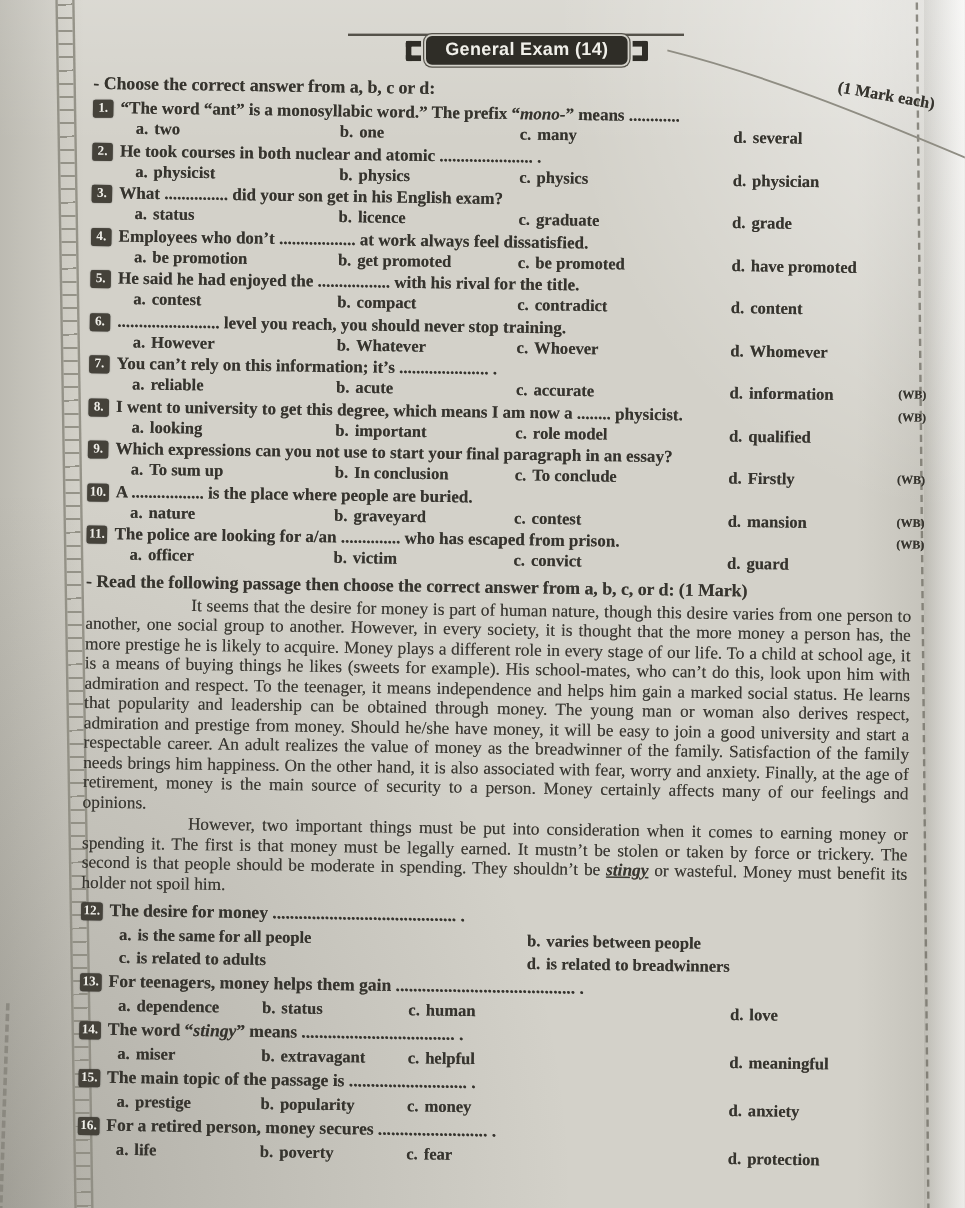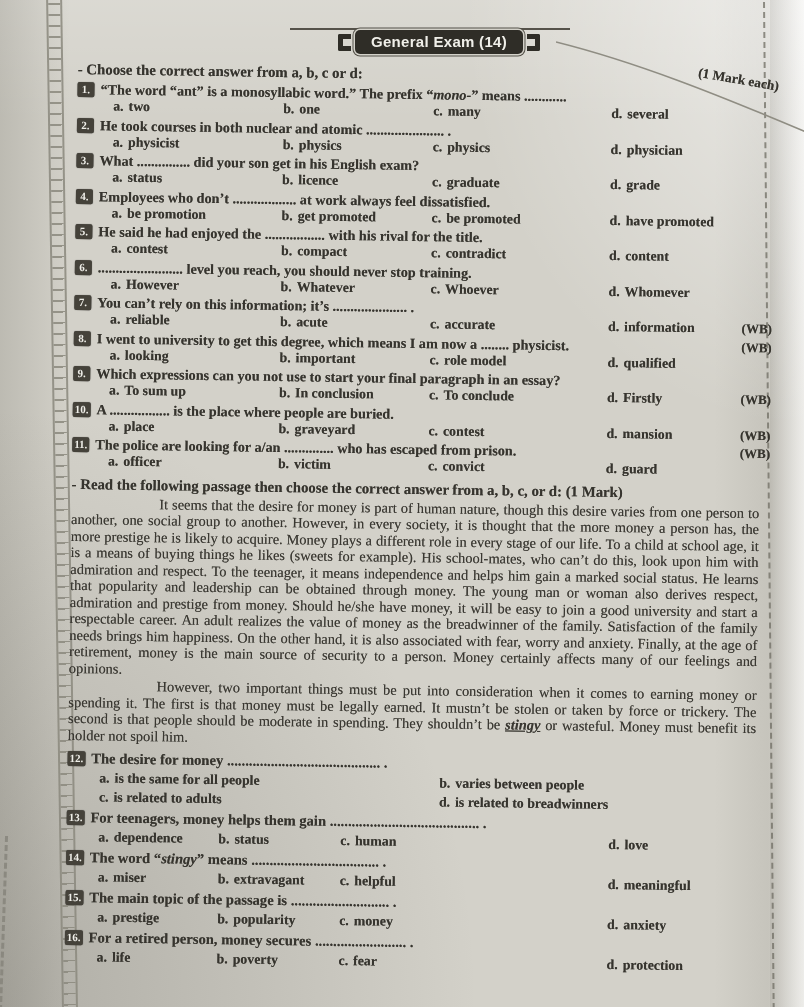--- a/index.html
+++ b/index.html
@@ -66,21 +66,21 @@
     flex:none;display:inline-block;background:#45423a;color:#efeee8;
     font-weight:700;font-size:11px;line-height:13px;min-width:13px;text-align:center;
     padding:1px 2px;margin-right:6px;border-radius:2px;position:relative;top:-1px;
     box-shadow:0 0 1px rgba(0,0,0,.6);
   }
   .qtext{font-weight:700;font-size:14.2px;}
   .em{font-style:italic;}
   .opts{position:relative;display:grid;grid-template-columns:170px 150px 178px 1fr;padding-left:36px;line-height:16.5px;}
   .opt{font-weight:700;font-size:13.8px;white-space:nowrap;}
   .opt .k{margin-right:5px;}
-  .wb{position:absolute;right:-10px;top:0;font-weight:700;font-size:13px;}
+  .wb{position:absolute;right:-10px;top:0;font-weight:700;font-size:10px;}
   .wb:empty{display:none;}
   
   .read-head{font-weight:700;font-size:14.8px;margin:6px 0 2px;}
   .passage{font-size:14.4px;line-height:16.5px;text-align:justify;color:#3a3832;}
   .passage p{margin:0 0 1px;text-indent:88px;}
   .passage .em{font-weight:700;text-decoration:underline;}
   .reading{margin-top:6px;}
   .reading .qline{line-height:19px;}
   .reading .qtext{font-size:14.6px;}
   .reading .opts{grid-template-columns:120px 122px 268px 1fr;padding-left:32px;line-height:19px;}
@@ -236,21 +236,21 @@
       <span class="wb">(WB)</span>
     </div>
   </div>
 
   <div class="q">
     <div class="qline">
         <span class="qbadge">10.</span>
         <span class="qtext"><span>A ................. is the place where people are buried.</span><i class="em"></i><span></span></span>
       </div>
     <div class="opts">
-      <span class="opt"><b class="k">a.</b><span class="v">place</span></span>
+      <span class="opt"><b class="k">a.</b><span class="v">nature</span></span>
       <span class="opt"><b class="k">b.</b><span class="v">graveyard</span></span>
       <span class="opt"><b class="k">c.</b><span class="v">contest</span></span>
       <span class="opt"><b class="k">d.</b><span class="v">mansion</span></span>
       <span class="wb">(WB)</span>
     </div>
   </div>
 
   <div class="q">
     <div class="qline">
         <span class="qbadge">11.</span>

